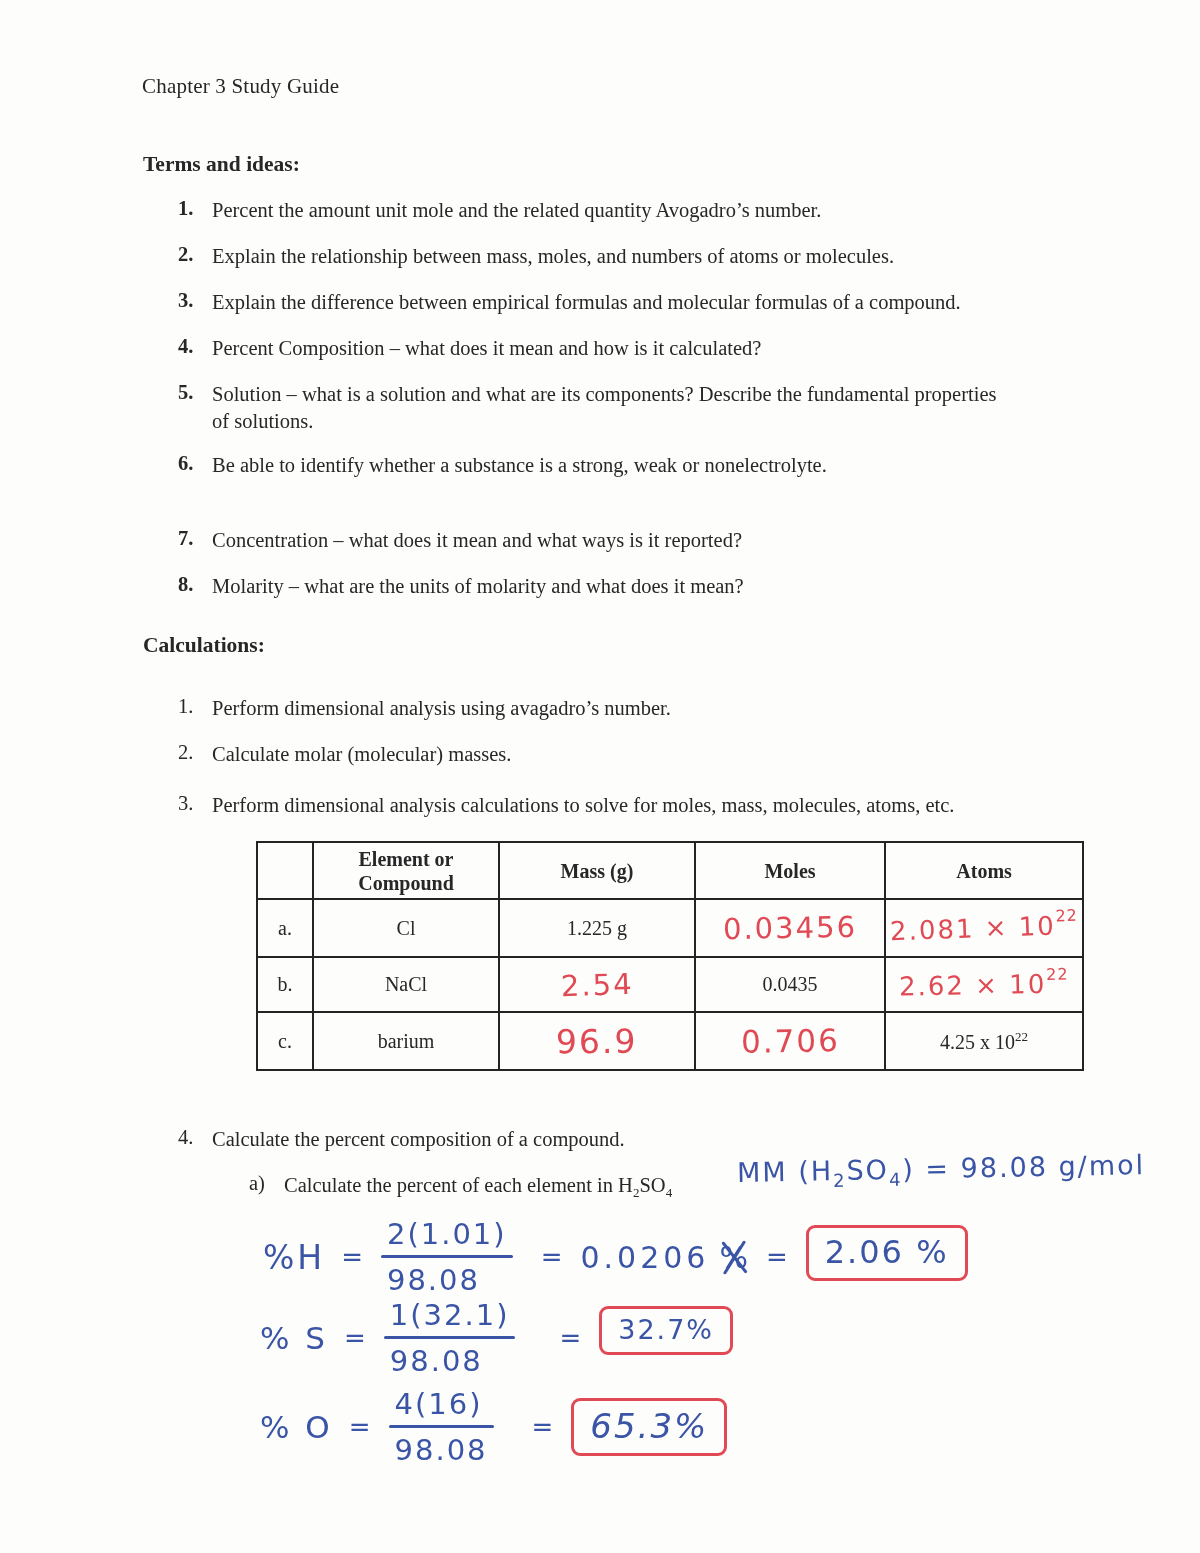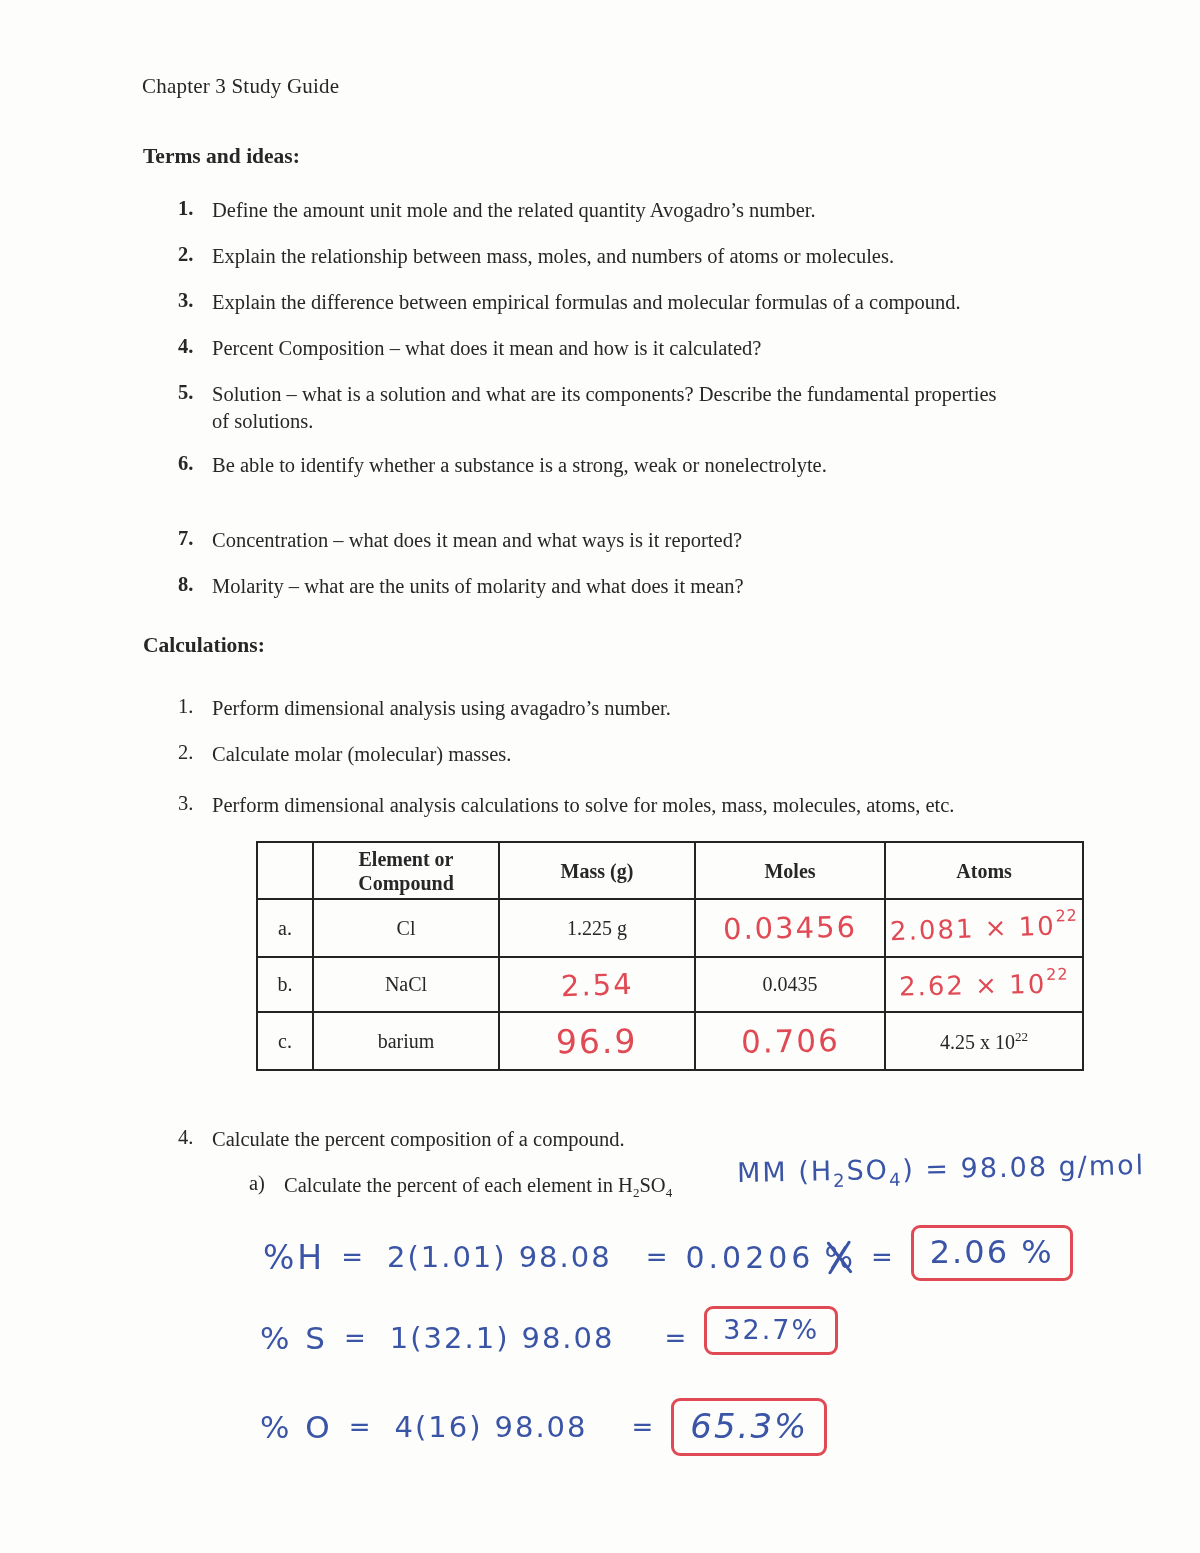--- a/index.html
+++ b/index.html
@@ -48,21 +48,21 @@
   .rot-2{transform:rotate(-2deg);}
   .rot-05{transform:rotate(-.5deg);}
   .big96{font-size:33px;}
   .big706{font-size:31px;}
   .mm-note{left:737px;top:1153px;font-size:27px;transform:rotate(-1.1deg);white-space:nowrap;}
   .mm-note .hwsub{font-size:18px;position:relative;top:7px;}
   
   .calc{position:absolute;height:92px;display:flex;align-items:center;gap:16px;white-space:nowrap;}
   .calc .lbl{font-size:33px;letter-spacing:3px;}
   .calc .eq{font-size:26px;}
-  .frac{display:inline-flex;flex-direction:row;}
+  .frac{display:inline-flex;flex-direction:column;}
   .frac .fnum,.frac .fden{font-size:29px;letter-spacing:2px;padding:0 6px;}
   .frac .fbar{align-self:stretch;height:3px;background:#3a54a6;border-radius:2px;margin:4px 0 5px;}
   .val{font-size:30px;letter-spacing:4px;}
   .scratch{position:relative;display:inline-block;font-size:30px;}
   .scratch::before,.scratch::after{
     content:"";position:absolute;left:-14%;top:48%;width:128%;height:3px;
     background:#3a54a6;border-radius:2px;
   }
   .scratch::before{transform:rotate(52deg);}
   .scratch::after{transform:rotate(-58deg);}
@@ -74,26 +74,26 @@
   .mt-8{margin-top:-8px;}
   .mt-16{margin-top:-16px;}
 </style>
 </head>
 <body>
 
 <div class="page">
 
   <div class="abs title">Chapter 3 Study Guide</div>
 
-  <div class="abs heading" style="top:144px;">Terms and ideas:</div>
+  <div class="abs heading" style="top:152px;">Terms and ideas:</div>
 
   <div class="li bold-num" style="top:197px;">
     <span class="num">1.</span>
     <span>
-        <span class="ln">Define the amount unit mole and the related quantity Avogadro’s number.</span>
+        <span class="ln">Percent the amount unit mole and the related quantity Avogadro’s number.</span>
       </span>
   </div>
   <div class="li bold-num" style="top:243px;">
     <span class="num">2.</span>
     <span>
         <span class="ln">Explain the relationship between mass, moles, and numbers of atoms or molecules.</span>
       </span>
   </div>
   <div class="li bold-num" style="top:289px;">
     <span class="num">3.</span>

